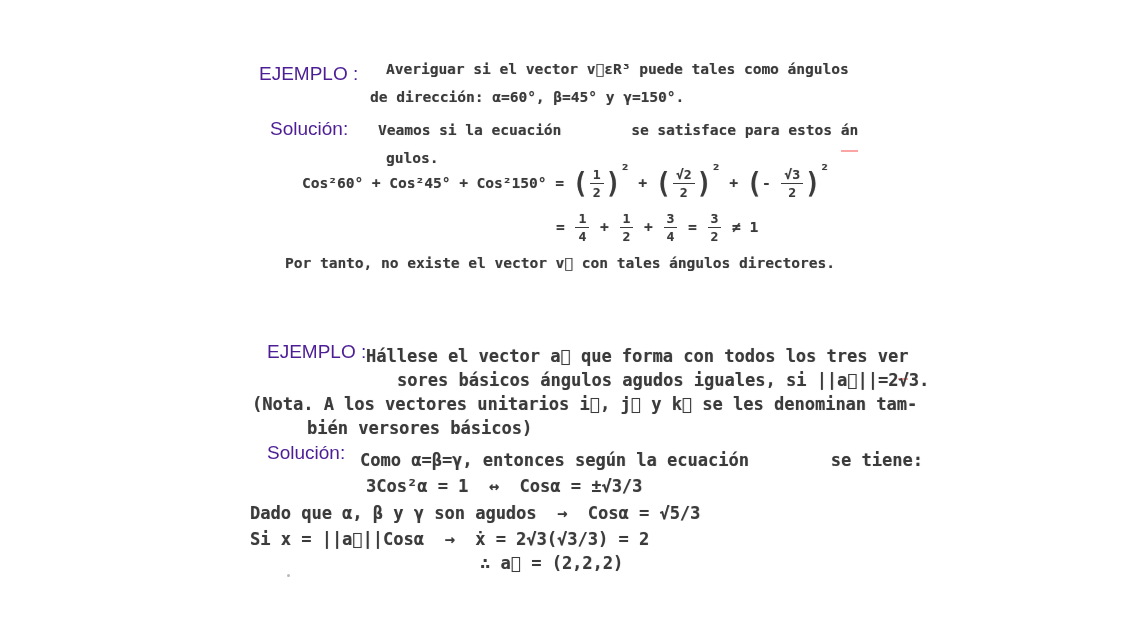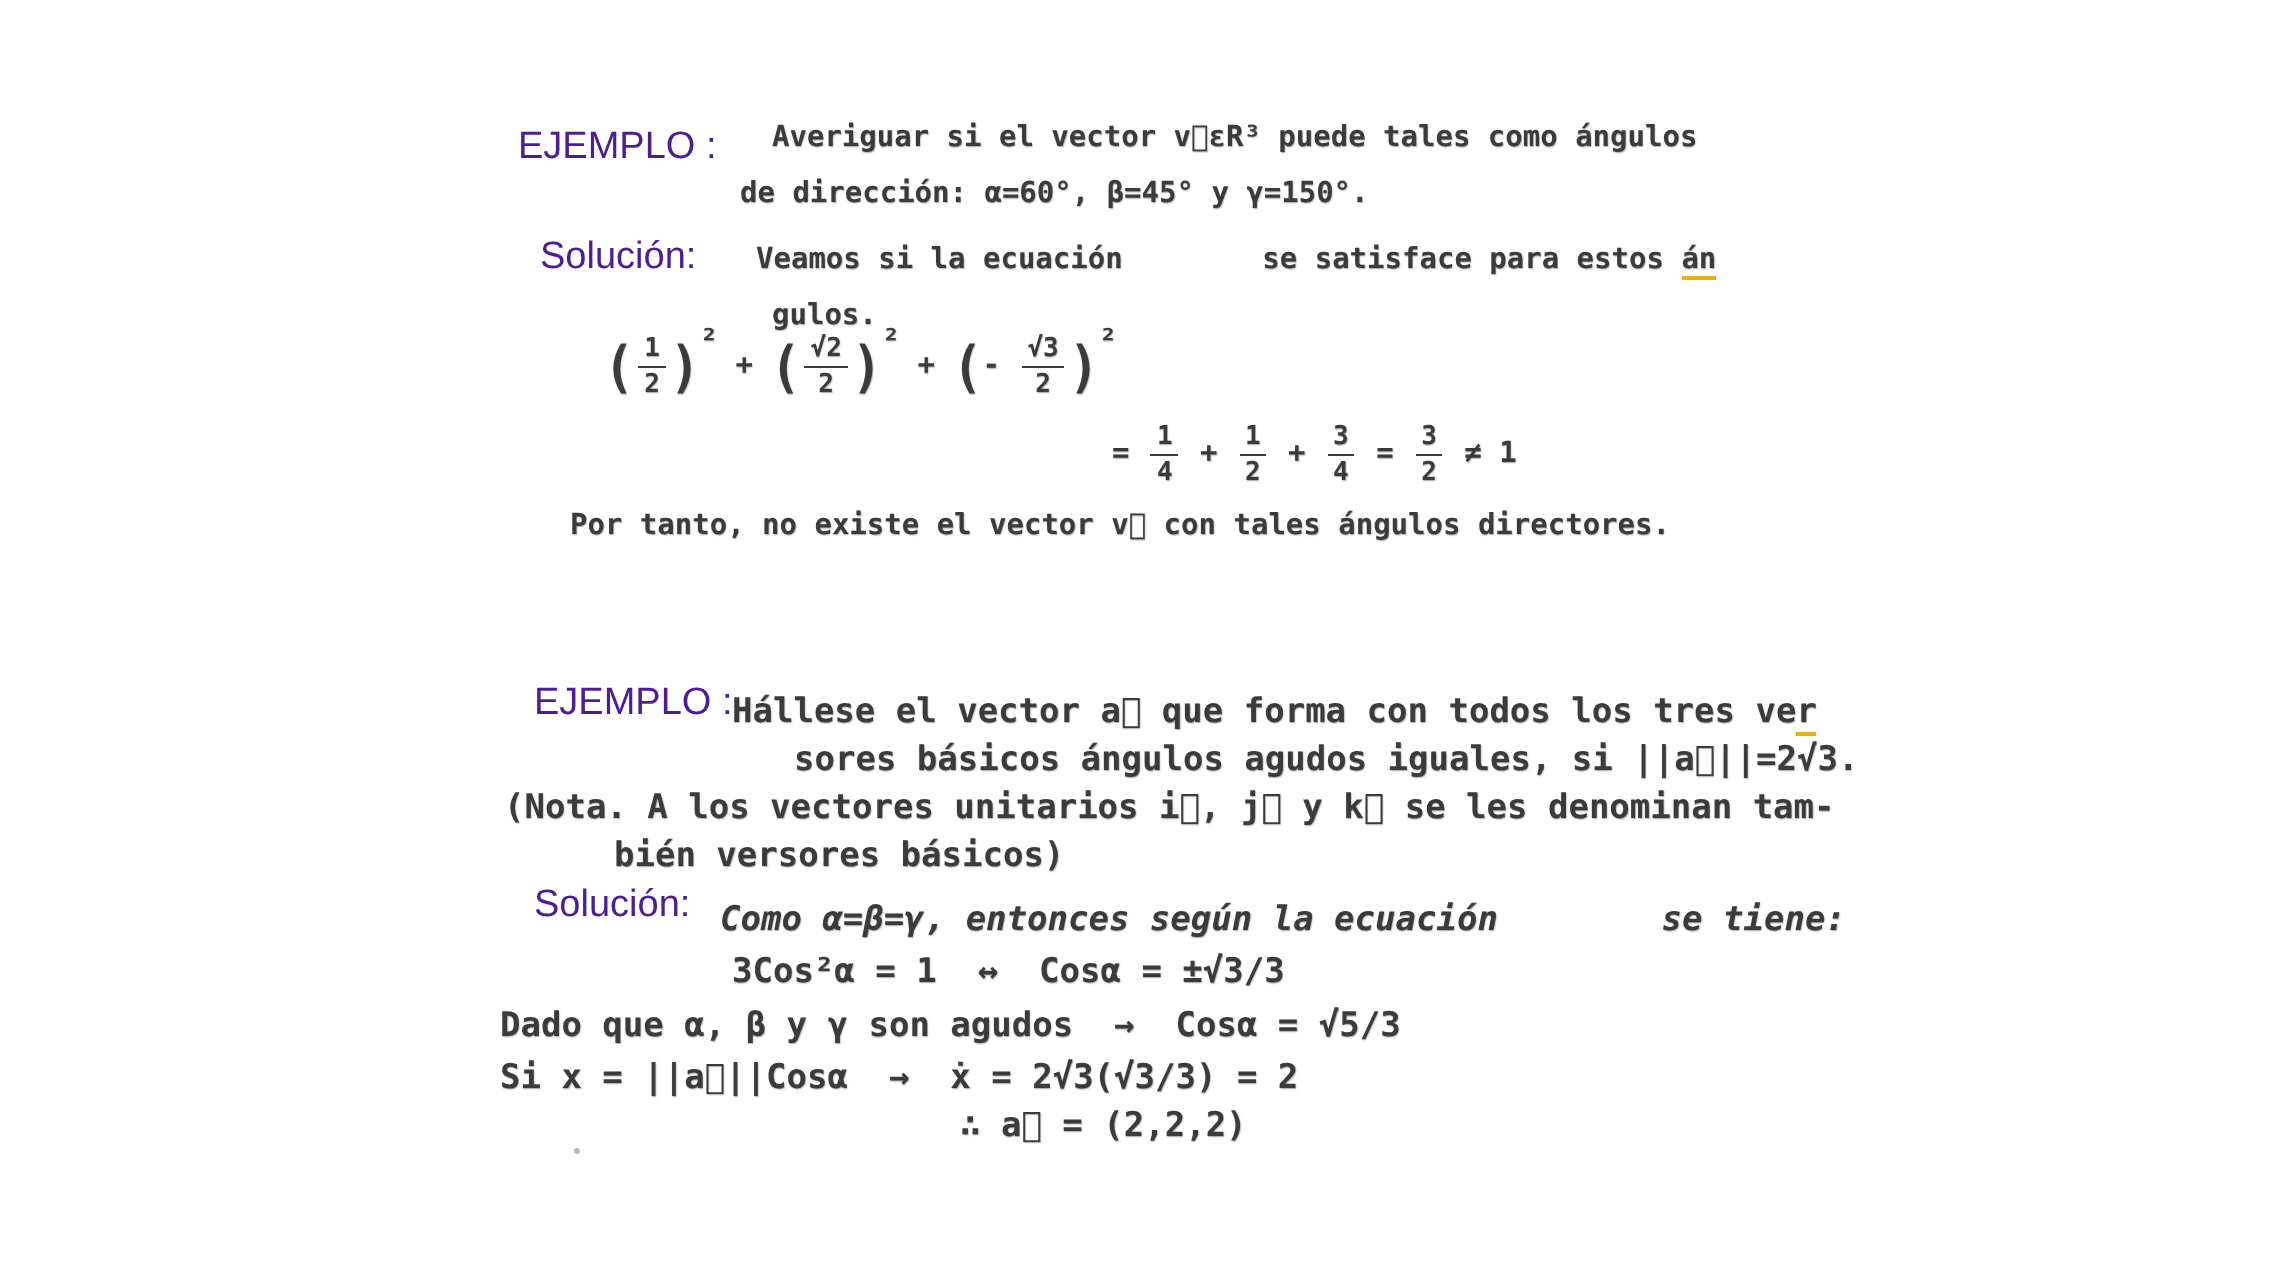--- a/index.html
+++ b/index.html
@@ -18,21 +18,21 @@
   .mono{
     position:absolute;
     font-family:"DejaVu Sans Mono",monospace;
     font-weight:bold;
     color:#3b3b3b;
     white-space:pre;
     text-shadow:0.3px 0.3px 0.7px rgba(60,60,60,.45);
   }
   .m1{font-size:14.5px;line-height:19px;}
   .m2{font-size:17px;line-height:20px;}
-  .u{border-bottom:2px solid #eab308;padding-bottom:0px;}
+  .u{border-bottom:2px solid #fca5a5;padding-bottom:12px;}
   .eqrow{
     position:absolute;
     display:flex;align-items:center;
     font-family:"DejaVu Sans Mono",monospace;
     font-weight:bold;color:#3b3b3b;white-space:pre;
     text-shadow:0.3px 0.3px 0.7px rgba(60,60,60,.45);
   }
   .eqrow .txt{font-size:14.5px;}
   .frac{
     display:inline-flex;flex-direction:column;align-items:center;
@@ -58,20 +58,21 @@
 
   <div class="mono m1" style="left:370px;top:88px;">de dirección: α=60°, β=45° y γ=150°.</div>
 
   <div class="red-label" style="left:270px;top:118px;">Solución:</div>
 
   <div class="mono m1" style="left:378px;top:121px;"><span>Veamos si la ecuación        se satisface para estos </span><span class="u">án</span></div>
 
   <div class="mono m1" style="left:386px;top:149px;">gulos.</div>
 
   <div class="eqrow" style="left:302px;top:162px;height:42px;">
+    <span class="txt">Cos²60° + Cos²45° + Cos²150° = </span>
     <span class="paren">(</span>
     <span class="frac">
       <span class="num">1</span>
       <span class="den">2</span>
     </span>
     <span class="paren">)</span>
     <span class="sup">²</span>
     <span class="txt"> + </span>
     <span class="paren">(</span>
     <span class="frac">
@@ -122,21 +123,21 @@
   <div class="mono m2" style="left:366px;top:346px;"><span>Hállese el vector a⃗ que forma con todos los tres ve</span><span class="u">r</span></div>
 
   <div class="mono m2" style="left:397px;top:370px;">sores básicos ángulos agudos iguales, si ||a⃗||=2√3.</div>
 
   <div class="mono m2" style="left:252px;top:394px;">(Nota. A los vectores unitarios i⃗, j⃗ y k⃗ se les denominan tam-</div>
 
   <div class="mono m2" style="left:307px;top:418px;">bién versores básicos)</div>
 
   <div class="red-label" style="left:267px;top:442px;">Solución:</div>
 
-  <div class="mono m2" style="left:360px;top:450px;font-style:italic;">Como α=β=γ, entonces según la ecuación        se tiene:</div>
+  <div class="mono m2" style="left:360px;top:450px;">Como α=β=γ, entonces según la ecuación        se tiene:</div>
 
   <div class="mono m2" style="left:366px;top:476px;text-align:right;">3Cos²α = 1  ↔  Cosα = ±√3/3</div>
 
   <div class="mono m2" style="left:250px;top:503px;">Dado que α, β y γ son agudos  →  Cosα = √5/3</div>
 
   <div class="mono m2" style="left:250px;top:529px;">Si x = ||a⃗||Cosα  →  ẋ = 2√3(√3/3) = 2</div>
 
   <div class="mono m2" style="left:480px;top:553px;">∴ a⃗ = (2,2,2)</div>
 
   <div class="artifact-dot" style="left:287px;top:574px;"></div>

